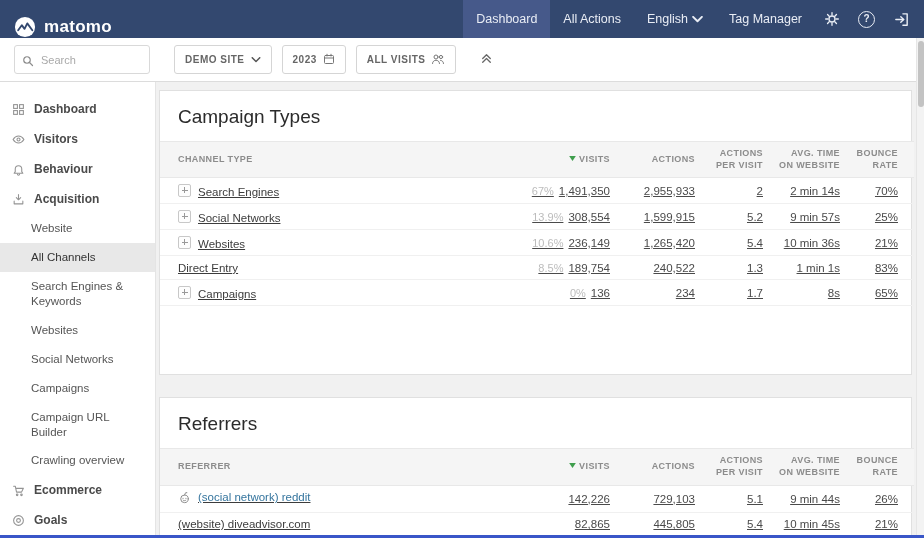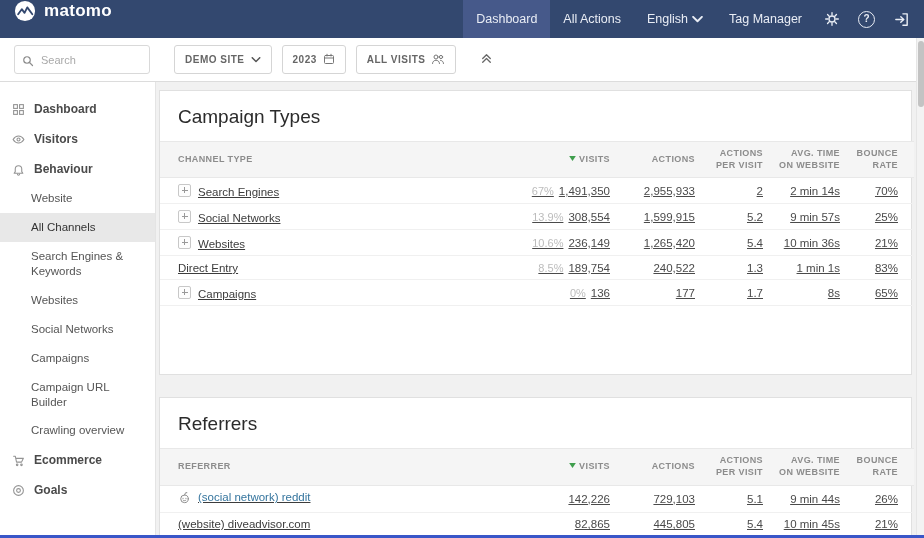--- a/index.html
+++ b/index.html
@@ -1,20 +1,20 @@
 <!DOCTYPE html>
 <html><head>
 <meta charset="utf-8">
 <style>
   html,body{margin:0;padding:0;background:#e9e9e9;}
   .page{width:924px;height:538px;position:relative;overflow:hidden;background:#f1f1f1;
         font-family:"Liberation Sans","DejaVu Sans",sans-serif;-webkit-font-smoothing:antialiased;}
 
   
-  .topnav{display:flex;align-items:flex-start;height:38px;background:#33486f;padding:0 0 0 14px;box-sizing:border-box;}
+  .topnav{display:flex;align-items:flex-end;height:38px;background:#33486f;padding:0 0 0 14px;box-sizing:border-box;}
   .brand{display:flex;align-items:center;gap:8px;cursor:pointer;}
   .brand-name{color:#fff;font-size:17px;font-weight:700;letter-spacing:.3px;}
   .topnav-spacer{flex:1;}
   .nav-item{color:#e9edf5;font-size:12.5px;height:38px;display:flex;align-items:center;padding:0 13px;cursor:pointer;gap:4px;white-space:nowrap;}
   .nav-item.active{background:#46598a;}
   .nav-icon-btn{height:38px;display:flex;align-items:center;padding:0 9px;cursor:pointer;}
   .help-circle{width:15px;height:15px;border:1.4px solid #e9edf5;border-radius:50%;display:flex;align-items:center;justify-content:center;
                color:#e9edf5;font-size:10px;font-weight:700;line-height:1;}
   .topnav svg{display:block;}
 
@@ -209,20 +209,30 @@
       <div class="side-item top">
         <span class="sicon">
           <svg viewBox="0 0 24 24" width="13" height="13" fill="none" stroke="#949494" stroke-width="2" stroke-linejoin="round" stroke-linecap="round">
             <path d="M6 16v-5a6 6 0 0 1 12 0v5l2 3H4z"></path>
               <path d="M10 20.5a2 2 0 0 0 4 0"></path>
           </svg>
         </span>
         <span class="slabel">Behaviour</span>
       </div>
 
+      <div class="side-item top">
+        <span class="sicon">
+          <svg viewBox="0 0 24 24" width="13" height="13" fill="none" stroke="#949494" stroke-width="2" stroke-linecap="round" stroke-linejoin="round">
+            <path d="M12 3v9"></path>
+              <polyline points="8,8.5 12,12.5 16,8.5"></polyline>
+              <path d="M4 15v5h16v-5"></path>
+          </svg>
+        </span>
+        <span class="slabel">Acquisition</span>
+      </div>
 
       <div class="side-item sub">
         <span class="slabel">Website</span>
       </div>
       <div class="side-item sub selected">
         <span class="slabel">All Channels</span>
       </div>
       <div class="side-item sub">
         <span class="slabel">Search Engines &amp; Keywords</span>
       </div>
@@ -326,21 +336,21 @@
               <td class="label-cell"><span>Direct Entry</span></td>
               <td class="num"><span class="share">8.5%</span><span>189,754</span></td>
               <td class="num">240,522</td>
               <td class="num">1.3</td>
               <td class="num">1 min 1s</td>
               <td class="num">83%</td>
             </tr>
             <tr>
               <td class="label-cell"><span class="expander"></span><span>Campaigns</span></td>
               <td class="num"><span class="share">0%</span><span>136</span></td>
-              <td class="num">177</td>
+              <td class="num">234</td>
               <td class="num">1.7</td>
               <td class="num">8s</td>
               <td class="num">65%</td>
             </tr>
           </tbody>
         </table>
         <div style="height:34px"></div>
       </section>
 
       <section class="card">

